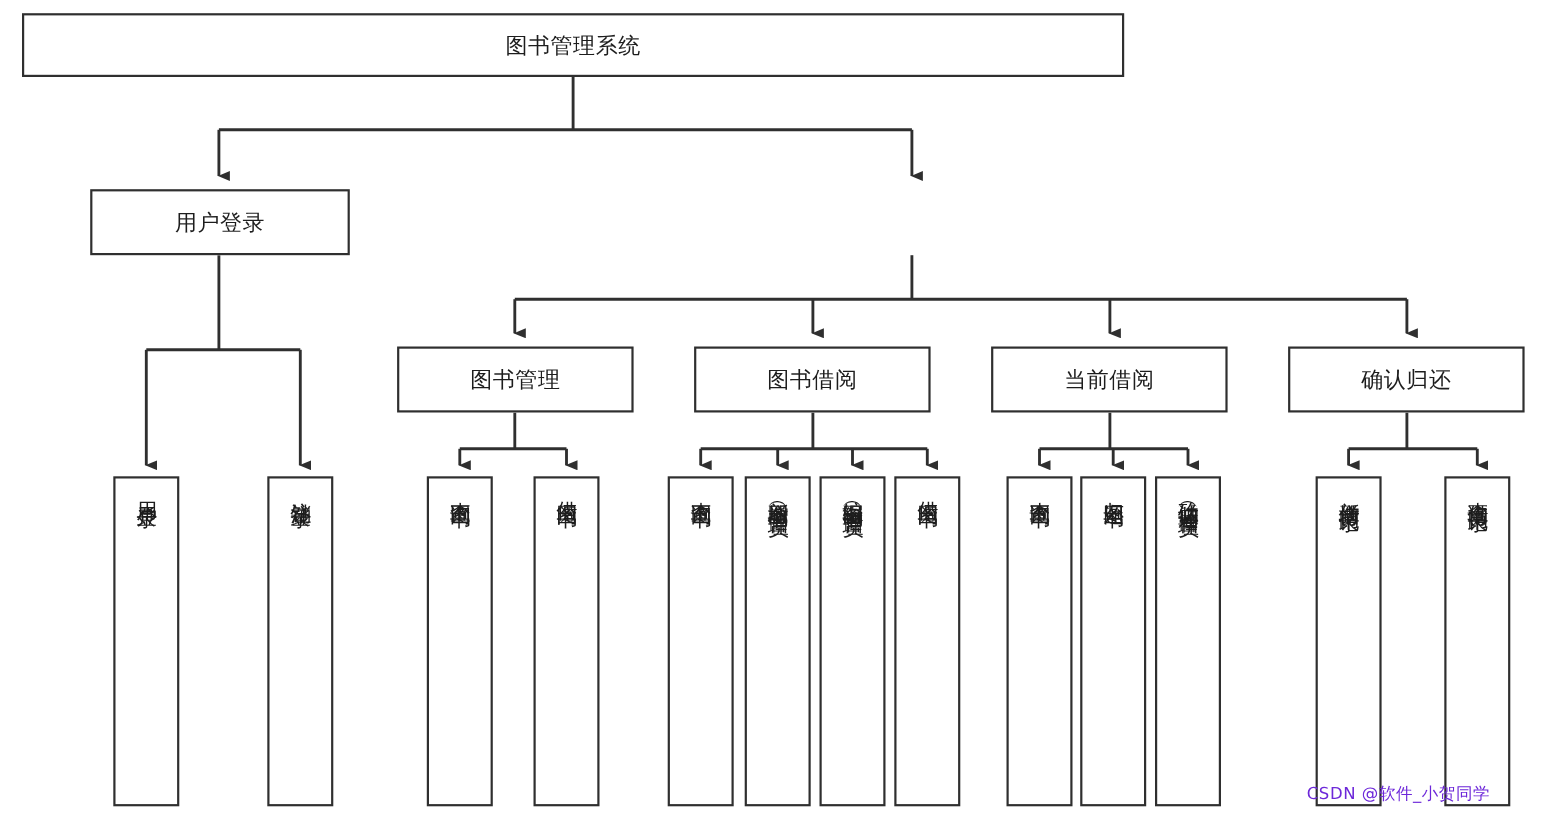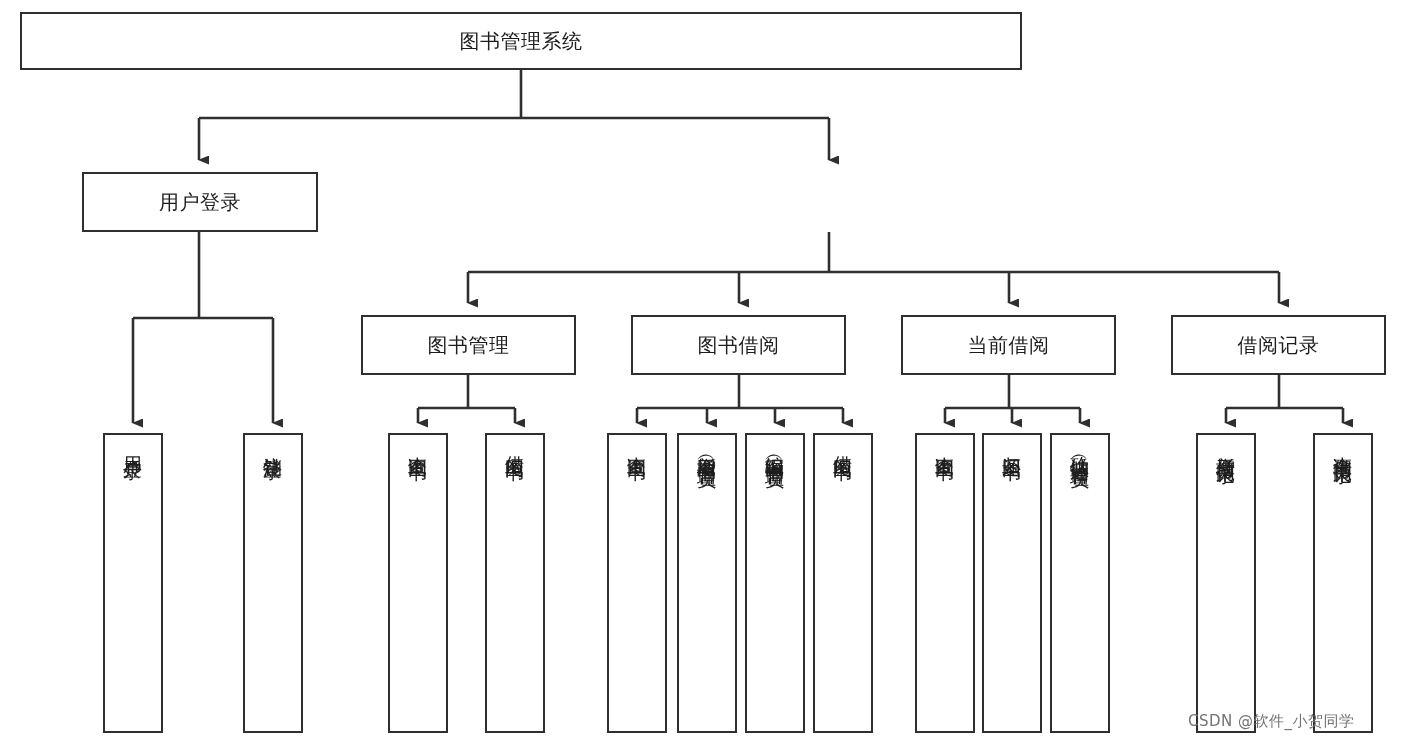--- a/index.html
+++ b/index.html
@@ -55,21 +55,21 @@
     font-size: 19px;
     letter-spacing: 2px;
     line-height: 1;
     white-space: nowrap;
   }
   .watermark {
     position: absolute;
     left: 1188px;
     top: 712px;
     font-size: 15px;
-    color: #737373;
+    color: #6d28d9;
     letter-spacing: 0.5px;
     white-space: nowrap;
   }
 </style>
 </head>
 <body>
 
 <div id="diagram-root">
 
   <svg class="connectors" viewBox="0 0 1405 747">
@@ -134,21 +134,21 @@
   <div class="node" style="left:361px; top:315px; width:215px; height:60px;">
     <span class="node-label">图书管理</span>
   </div>
   <div class="node" style="left:901px; top:315px; width:215px; height:60px;">
     <span class="node-label">当前借阅</span>
   </div>
   <div class="node" style="left:631px; top:315px; width:215px; height:60px;">
     <span class="node-label">图书借阅</span>
   </div>
   <div class="node" style="left:1171px; top:315px; width:215px; height:60px;">
-    <span class="node-label">借阅记录</span>
+    <span class="node-label">确认归还</span>
   </div>
 
   <div class="node vertical" style="left:103px; top:433px; width:60px; height:300px;">
     <span class="node-label">用户登录</span>
   </div>
   <div class="node vertical" style="left:243px; top:433px; width:60px; height:300px;">
     <span class="node-label">注销登录</span>
   </div>
 
   <div class="node vertical" style="left:388px; top:433px; width:60px; height:300px;">

